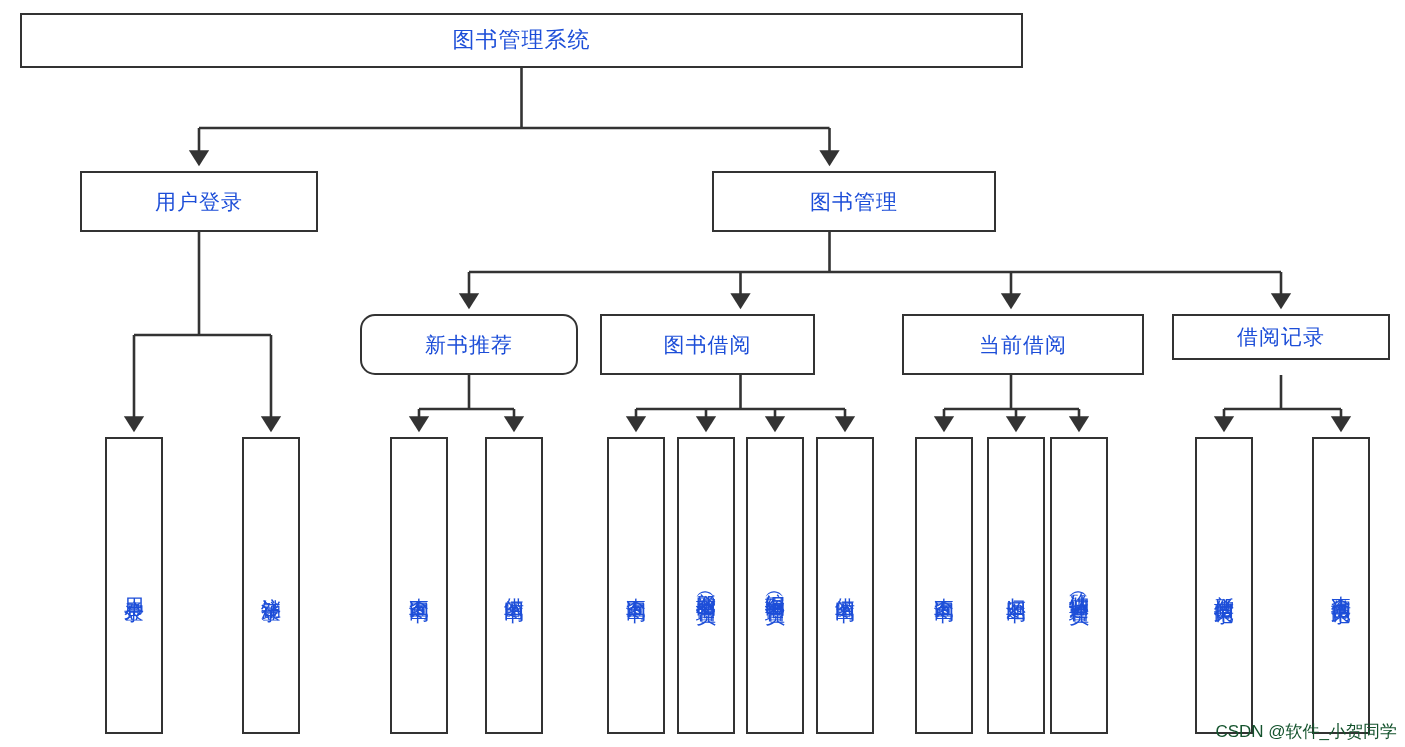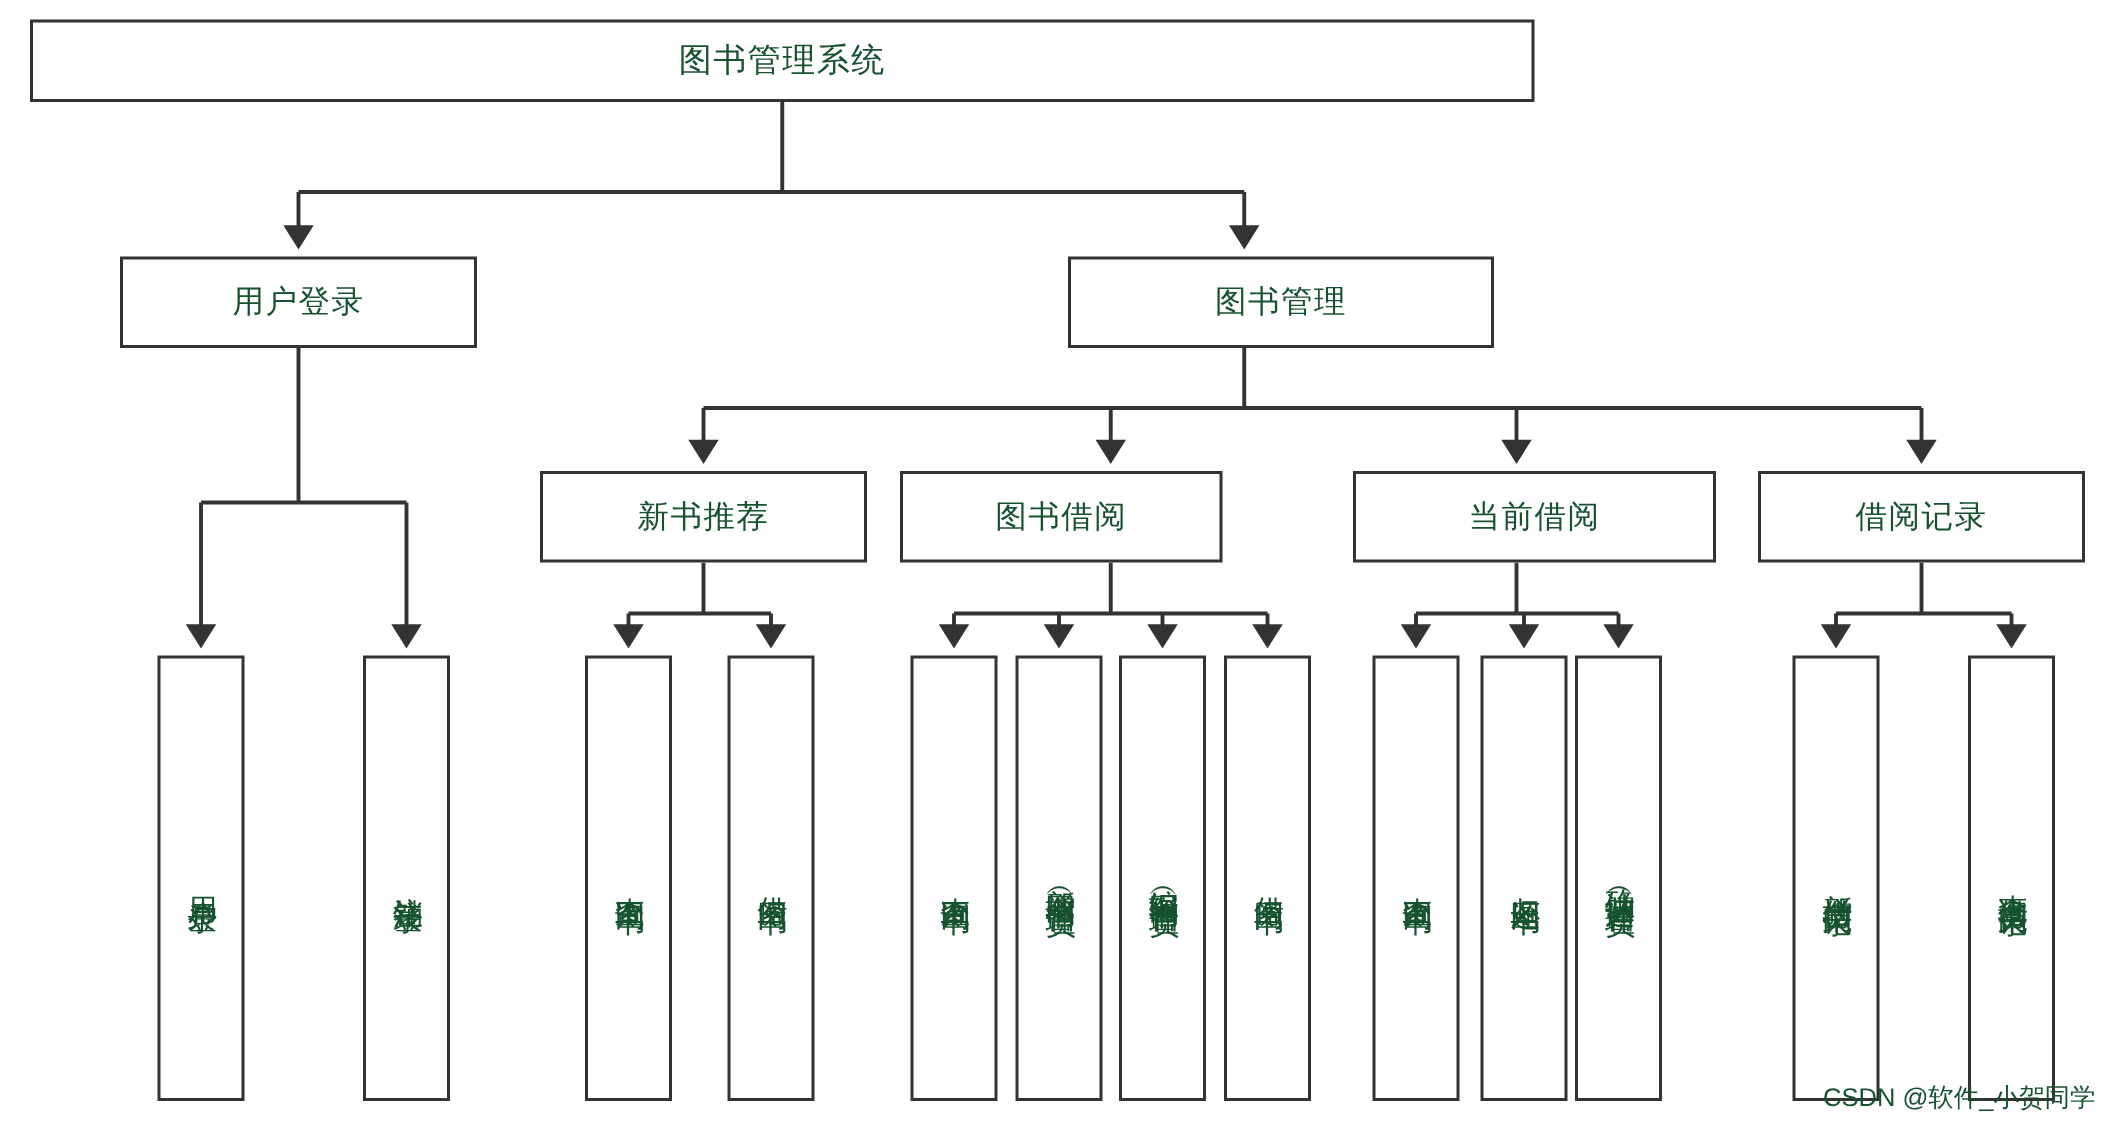--- a/index.html
+++ b/index.html
@@ -24,21 +24,21 @@
     top: 0;
     width: 1405px;
     height: 747px;
     pointer-events: none;
   }
   .node {
     position: absolute;
     box-sizing: border-box;
     border: 2.5px solid #333333;
     background: #ffffff;
-    color: #14532d;
+    color: #1d4ed8;
     display: flex;
     align-items: center;
     justify-content: center;
     text-align: right;
     z-index: 2;
   }
   .node.horizontal {
     font-size: 21px;
     line-height: 1.2;
     letter-spacing: 1px;
@@ -112,27 +112,27 @@
         <path d="M 1341 409 L 1341 424" marker-end="url(#arrowhead)"></path>
       </g>
   </svg>
 
   <div class="node root horizontal" style="left:20px; top:13px; width:1003px; height:55px;">图书管理系统</div>
 
   <div class="node horizontal" style="left:80px; top:171px; width:238px; height:61px;">用户登录</div>
 
   <div class="node horizontal" style="left:712px; top:171px; width:284px; height:61px;">图书管理</div>
 
-  <div class="node horizontal" style="left:360px; top:314px; width:218px; height:61px;">新书推荐</div>
+  <div class="node horizontal" style="left:360px; top:314px; width:218px; height:61px;border-radius:15px;">新书推荐</div>
 
   <div class="node horizontal" style="left:600px; top:314px; width:215px; height:61px;">图书借阅</div>
 
   <div class="node horizontal" style="left:902px; top:314px; width:242px; height:61px;">当前借阅</div>
 
-  <div class="node horizontal" style="left:1172px; top:314px; width:218px; height:61px;">借阅记录</div>
+  <div class="node horizontal" style="left:1172px; top:314px; width:218px; height:46px;">借阅记录</div>
 
   <div class="node vertical" style="left:105px; top:437px; width:58px; height:297px;">用户登录</div>
 
   <div class="node vertical" style="left:242px; top:437px; width:58px; height:297px;">注销登录</div>
 
   <div class="node vertical" style="left:390px; top:437px; width:58px; height:297px;">查询图书</div>
 
   <div class="node vertical" style="left:485px; top:437px; width:58px; height:297px;">借阅图书</div>
 
   <div class="node vertical" style="left:607px; top:437px; width:58px; height:297px;">查询图书</div>

